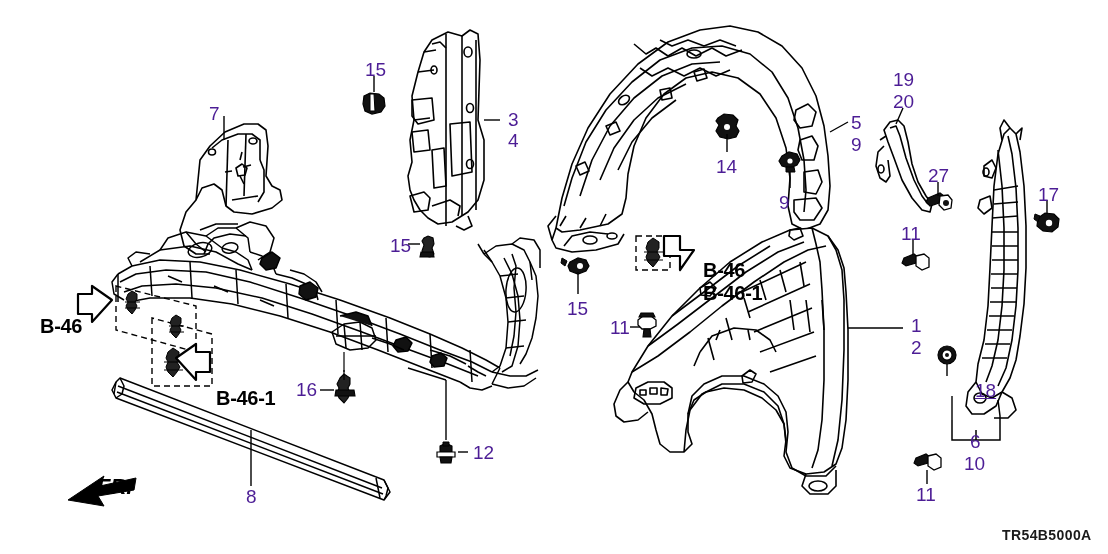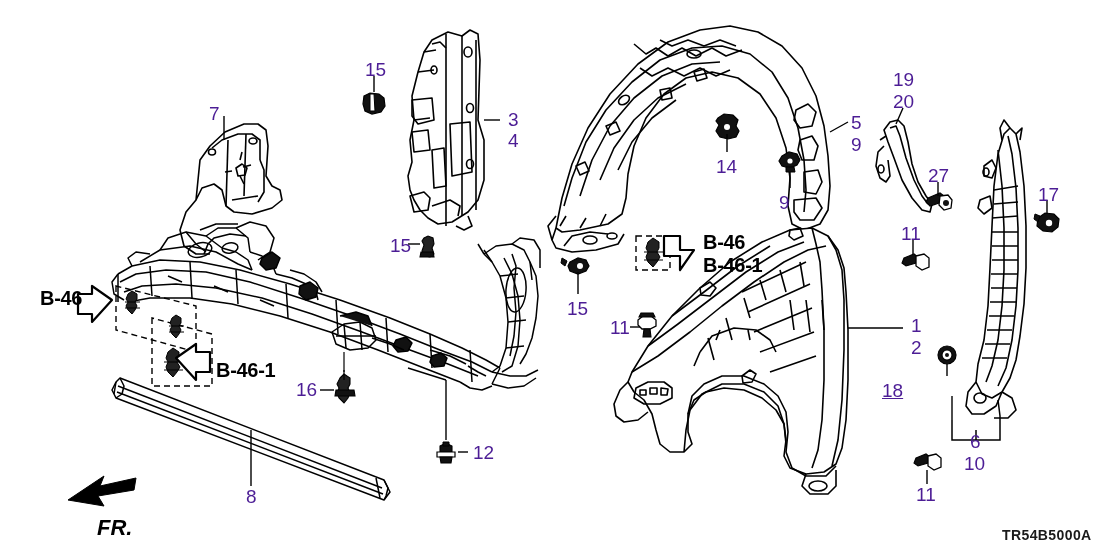--- a/index.html
+++ b/index.html
@@ -37,30 +37,30 @@
   }
   .zonelabel {
     position: absolute;
     font-family: "Liberation Sans", sans-serif;
     font-size: 20px;
     font-weight: bold;
     color: #000000;
     line-height: 1.25;
     white-space: pre;
     letter-spacing: -0.3px;
+    margin-top: 28px;
   }
   .frlabel {
     position: absolute;
     font-family: "Liberation Sans", sans-serif;
     font-size: 22px;
     font-weight: bold;
     font-style: italic;
     color: #000000;
     white-space: pre;
-    margin-top: 41px;
   }
   .diagcode {
     position: absolute;
     font-family: "Liberation Sans", sans-serif;
     font-size: 14px;
     font-weight: bold;
     color: #1a1a1a;
     letter-spacing: 0.4px;
     white-space: pre;
     text-align: right;
@@ -447,21 +447,21 @@
   <div class="callout" style="left:851px; top:135px;">9</div>
   <div class="callout" style="left:716px; top:157px;text-align:center;">14</div>
   <div class="callout" style="left:779px; top:193px;">9</div>
   <div class="callout" style="left:928px; top:166px;">27</div>
   <div class="callout" style="left:1038px; top:185px;">17</div>
   <div class="callout" style="left:901px; top:224px;">11</div>
   <div class="callout" style="left:567px; top:299px;">15</div>
   <div class="callout" style="left:911px; top:316px;">1</div>
   <div class="callout" style="left:911px; top:338px;">2</div>
   <div class="callout" style="left:610px; top:318px;">11</div>
-  <div class="callout" style="left:882px; top:381px;text-decoration:underline;">18</div>
+  <div class="callout" style="left:975px; top:381px;text-decoration:underline;">18</div>
   <div class="callout" style="left:296px; top:380px;">16</div>
   <div class="callout" style="left:970px; top:432px;">6</div>
   <div class="callout" style="left:964px; top:454px;">10</div>
   <div class="callout" style="left:473px; top:443px;">12</div>
   <div class="callout" style="left:246px; top:487px;">8</div>
   <div class="callout" style="left:916px; top:485px;">11</div>
 
   <div class="zonelabel" style="left:40px;  top:286px;">B-46</div>
   <div class="zonelabel" style="left:216px; top:358px;">B-46-1</div>
   <div class="zonelabel" style="left:703px; top:230px;">B-46</div>

